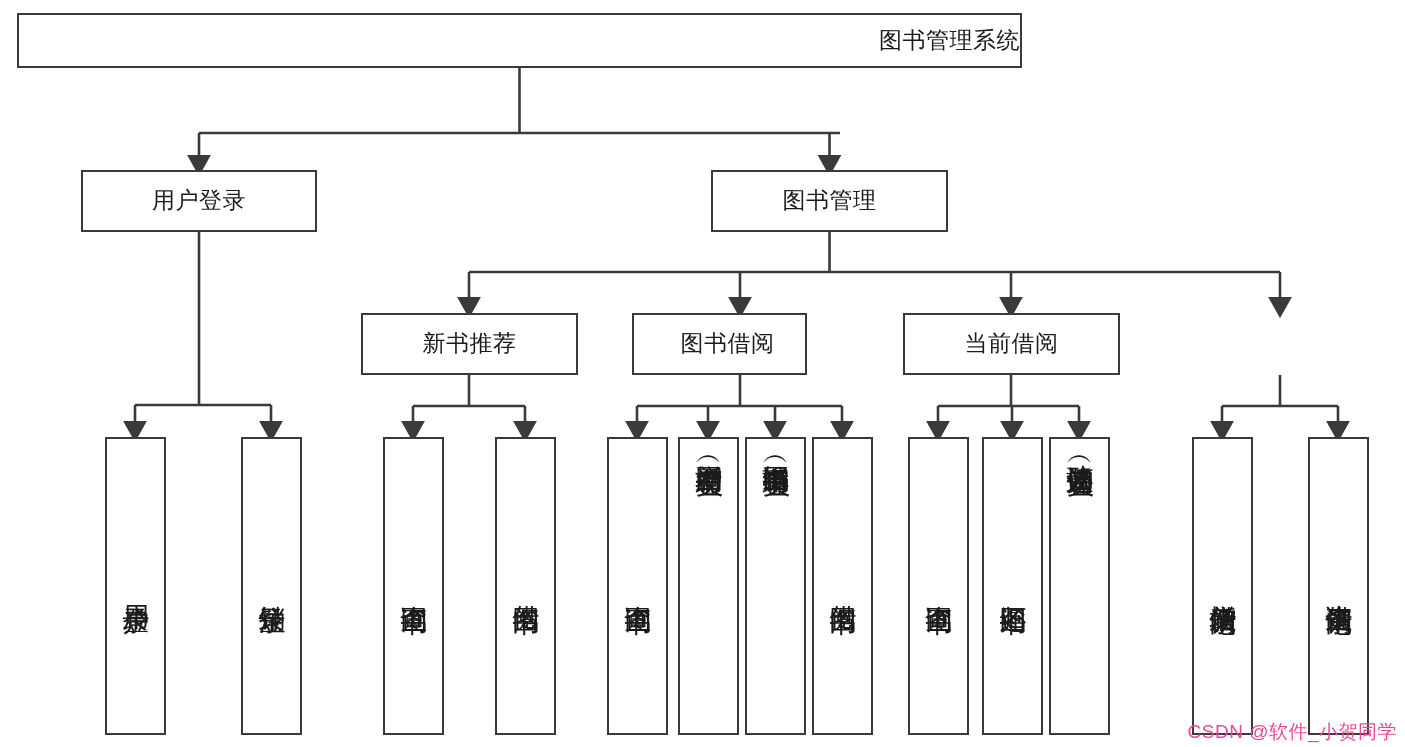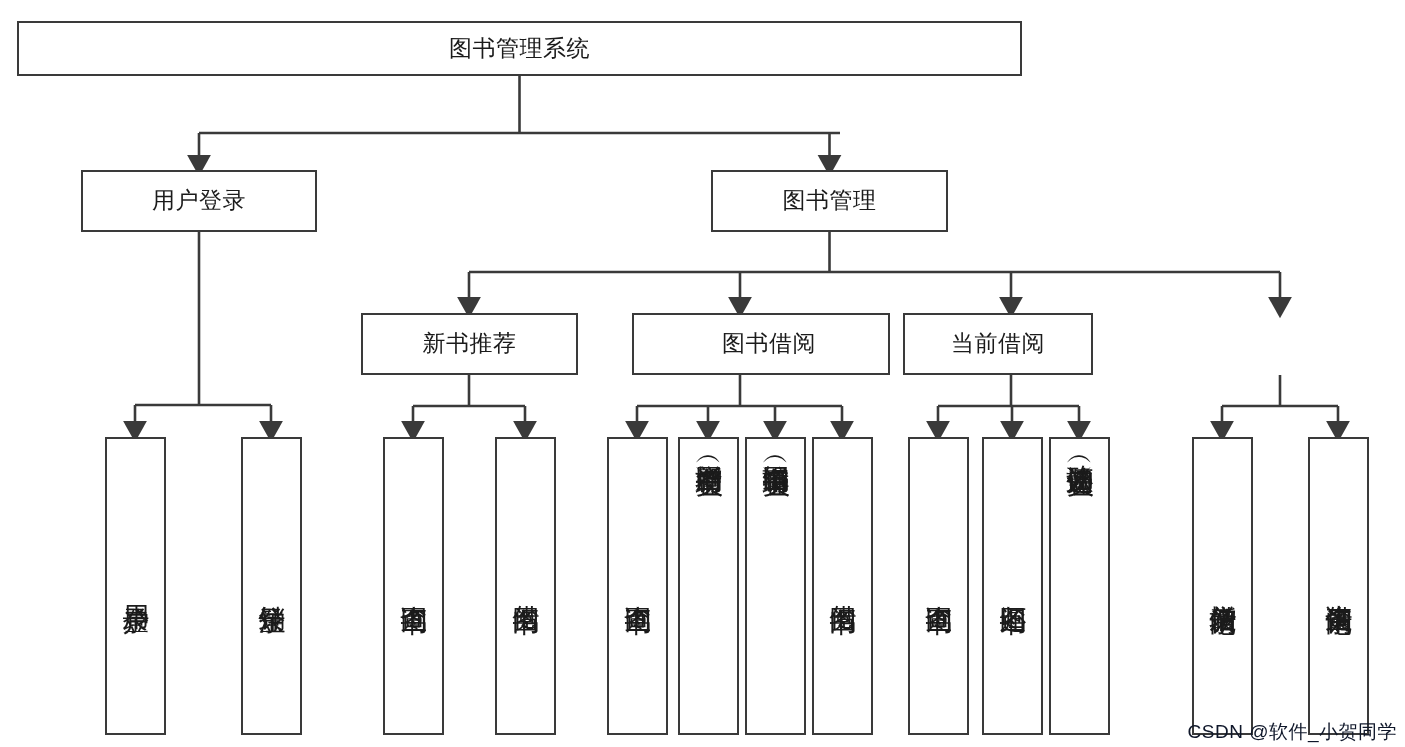--- a/index.html
+++ b/index.html
@@ -60,21 +60,21 @@
   }
   .vert.mid {
     align-items: center;
     padding-top: 0;
   }
   .watermark {
     position: absolute;
     right: 8px;
     bottom: 2px;
     font-size: 19px;
-    color: #0f172a;
+    color: #ec4899;
     letter-spacing: 0.5px;
     white-space: nowrap;
   }
 </style>
 </head>
 <body>
 
 <div id="canvas">
 
   <svg id="wires" viewBox="0 0 1405 747" xmlns="http://www.w3.org/2000/svg">
@@ -120,38 +120,38 @@
       <path d="M1012,406 L1012,424" marker-end="url(#arrow)"></path>
       <path d="M1079,406 L1079,424" marker-end="url(#arrow)"></path>
 
       <path d="M1280,375 L1280,406"></path>
       <path d="M1222,406 L1338,406"></path>
       <path d="M1222,406 L1222,424" marker-end="url(#arrow)"></path>
       <path d="M1338,406 L1338,424" marker-end="url(#arrow)"></path>
     </g>
   </svg>
 
-  <div class="node horiz" style="left:17px; top:21px; width:1005px; height:55px;">
+  <div class="node horiz" style="left:17px; top:13px; width:1005px; height:55px;justify-content:flex-end;">
     <span class="node-label">图书管理系统</span>
   </div>
 
   <div class="node horiz" style="left:81px; top:170px; width:236px; height:62px;">
     <span class="node-label">用户登录</span>
   </div>
   <div class="node horiz" style="left:361px; top:313px; width:217px; height:62px;">
     <span class="node-label">新书推荐</span>
   </div>
 
   <div class="node horiz" style="left:711px; top:170px; width:237px; height:62px;">
     <span class="node-label">图书管理</span>
   </div>
-  <div class="node horiz" style="left:632px; top:313px; width:258px; height:62px;padding-left:16px;">
+  <div class="node horiz" style="left:632px; top:313px; width:175px; height:62px;padding-left:16px;">
     <span class="node-label">图书借阅</span>
   </div>
-  <div class="node horiz" style="left:903px; top:313px; width:190px; height:62px;">
+  <div class="node horiz" style="left:903px; top:313px; width:217px; height:62px;">
     <span class="node-label">当前借阅</span>
   </div>
 
   <div class="node vert mid" style="left:105px; top:437px; width:61px; height:298px;">
     <span class="node-label">用户登录</span>
   </div>
   <div class="node vert mid" style="left:241px; top:437px; width:61px; height:298px;">
     <span class="node-label">注销登录</span>
   </div>
 

